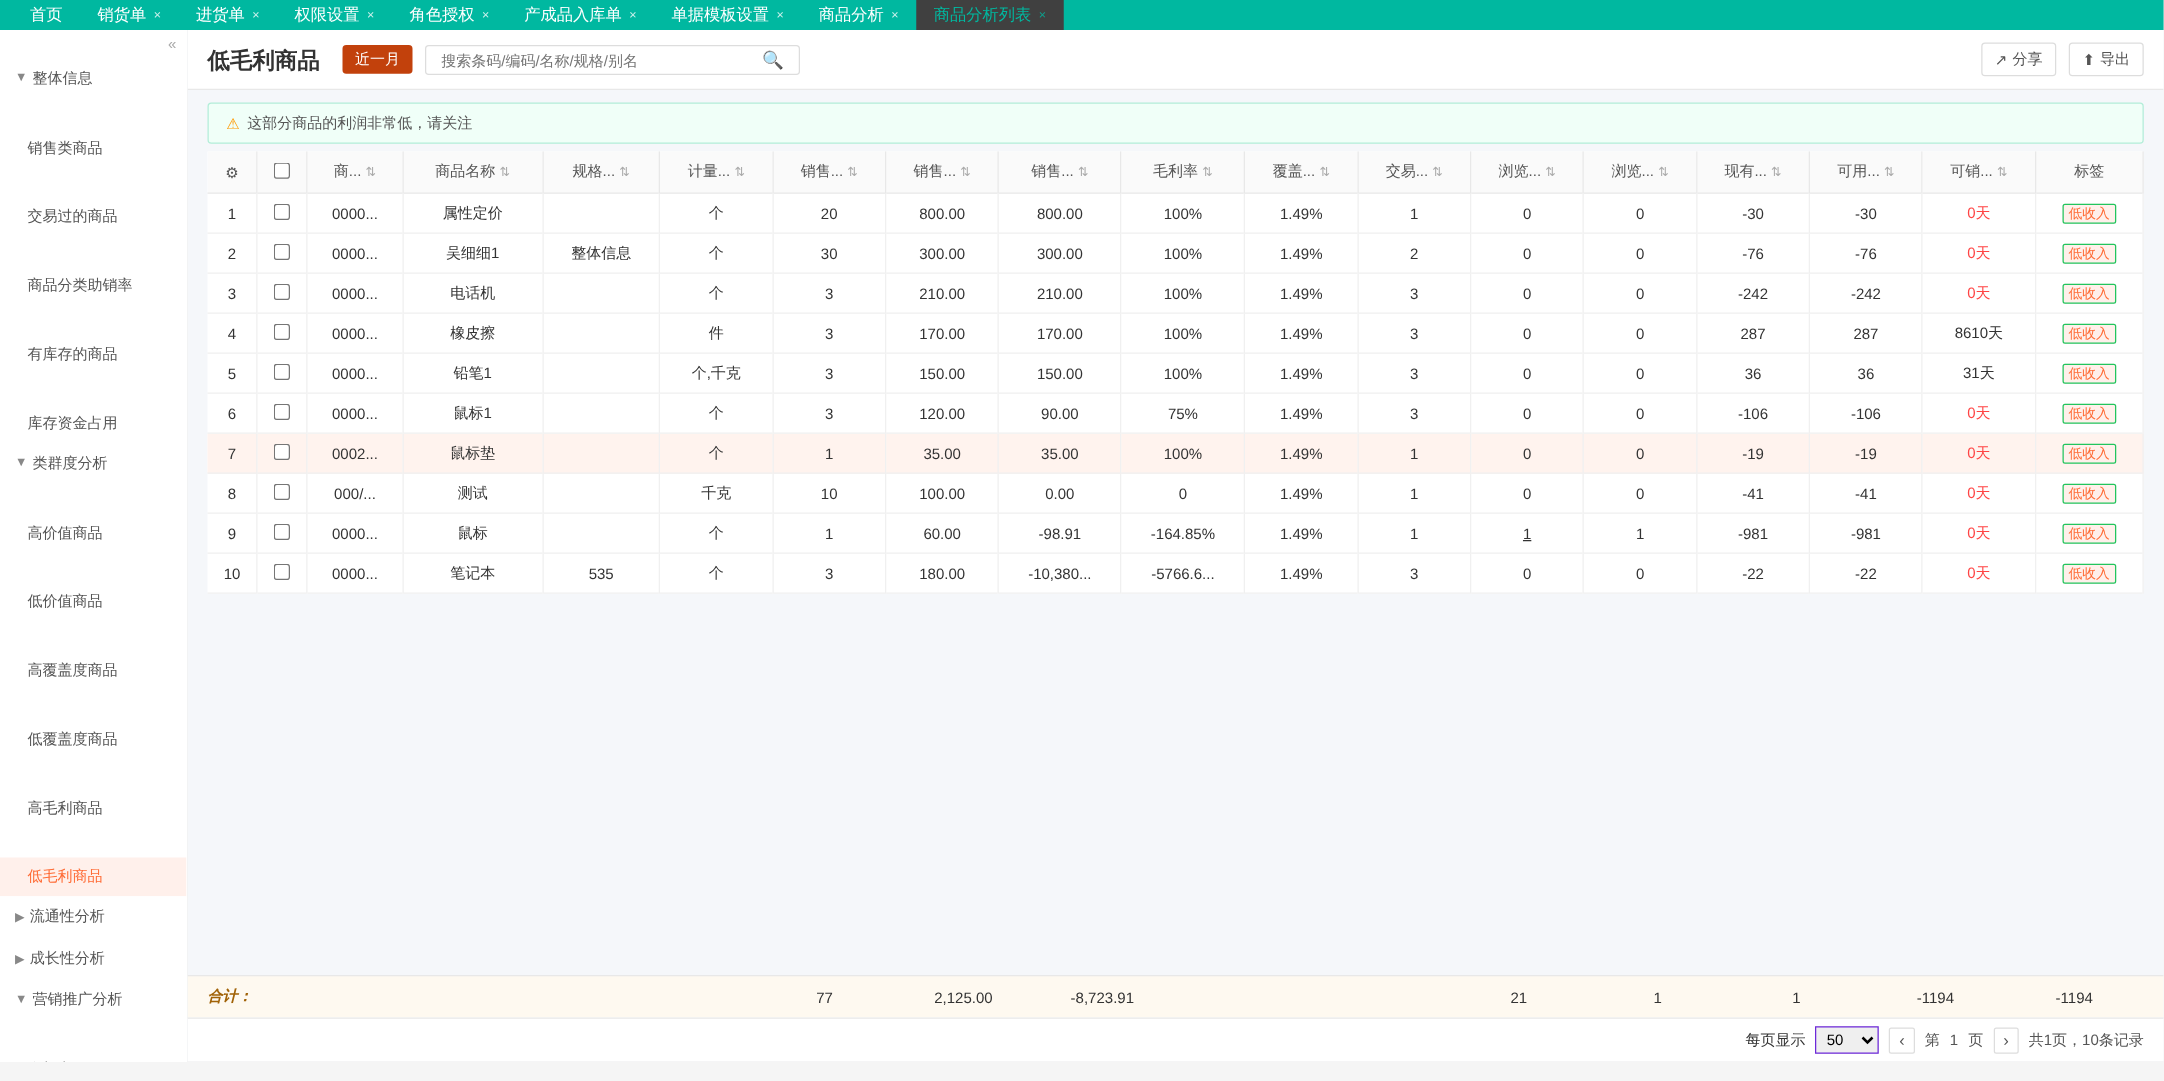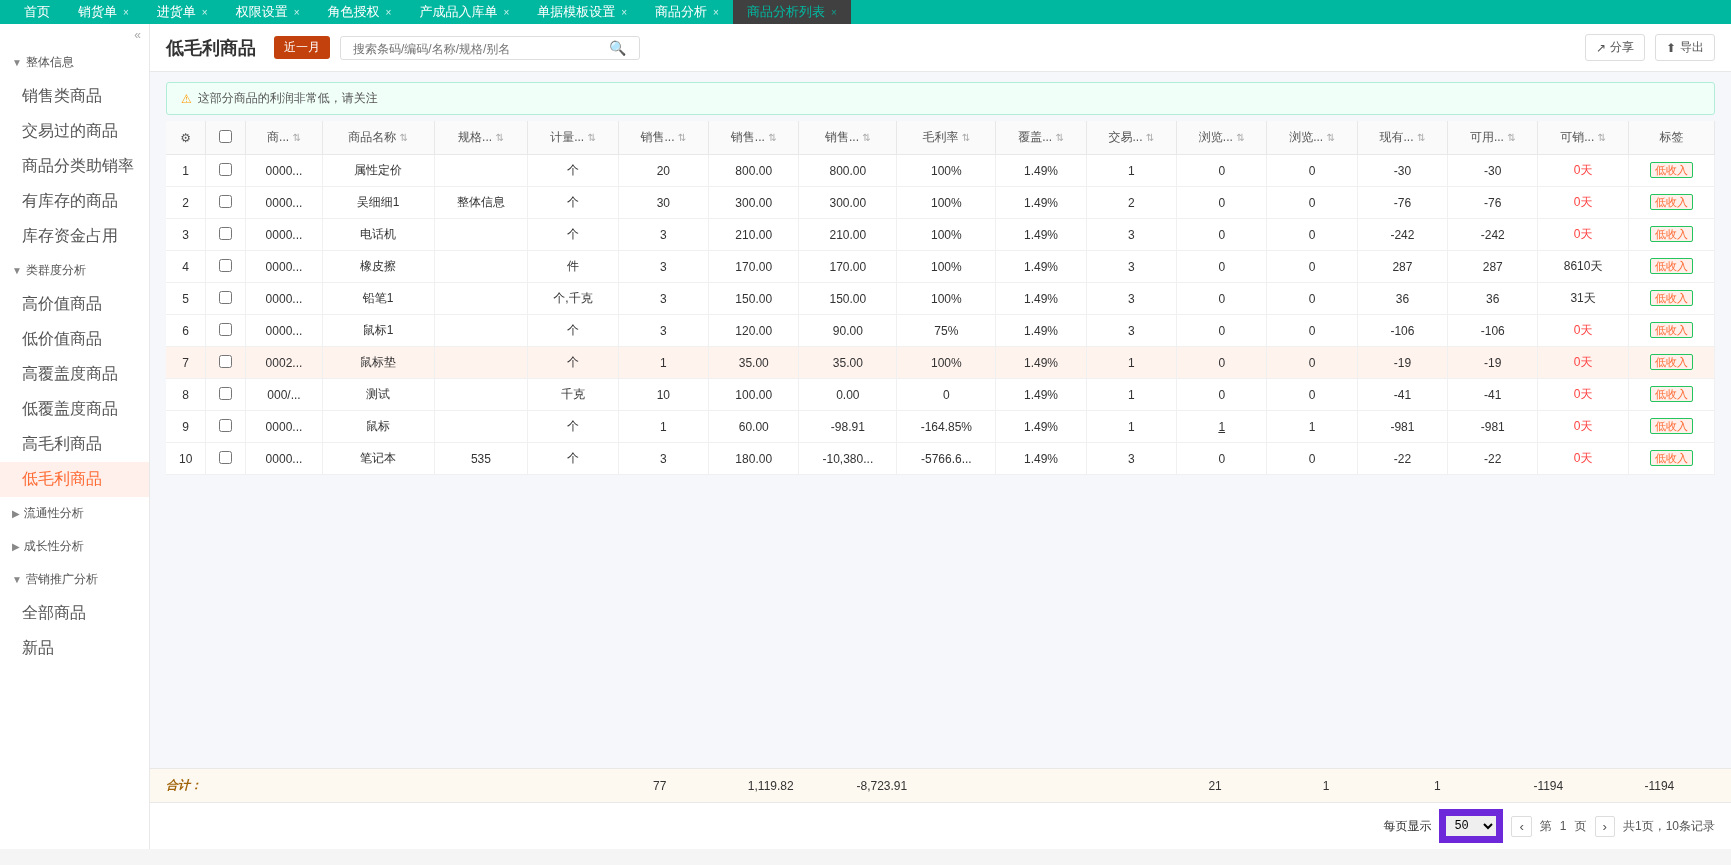--- a/index.html
+++ b/index.html
@@ -45,24 +45,25 @@
       align-items: center;
       padding: 8px 12px;
       font-size: 12px;
       color: #555;
       cursor: pointer;
       background: #fff;
     }
     .sidebar-group-header .arrow { margin-right: 4px; font-size: 10px; color: #888; }
     .sidebar-item {
       padding: 7px 12px 7px 22px;
-      font-size: 16px;
+      font-size: 12px;
       color: #555;
       cursor: pointer;
       display: block;
+      margin-top: 24px;
     }
     .sidebar-item.active { background: #fff0eb; color: #ff6b35; }
     .sidebar-collapse-btn {
       display: flex;
       justify-content: flex-end;
       padding: 4px 8px;
       cursor: pointer;
       color: #aaa;
     }
 
@@ -222,24 +223,23 @@
       background: #fff;
       border-top: 1px solid #e8e8e8;
       padding: 6px 16px;
       display: flex;
       align-items: center;
       justify-content: flex-end;
       gap: 8px;
       font-size: 12px;
     }
     .pagination-bar select {
-      border: 7px solid #6d28d9;
+      border: 1px solid #6d28d9;
       padding: 2px 4px;
       font-size: 12px;
-      font-family: Liberation Mono, monospace;
     }
     .pagination-bar .page-btn {
       border: 1px solid #ddd;
       background: #fff;
       padding: 2px 7px;
       cursor: pointer;
       border-radius: 2px;
       color: #555;
     }
     .pagination-bar .page-info { color: #555; }
@@ -583,21 +583,21 @@
       </table>
     </div>
 
     <div class="table-footer">
       <span class="footer-total-label">合计：</span>
       <div class="footer-values">
         <span class="footer-val" style="min-width:150px;"></span>
         <span class="footer-val" style="min-width:100px;"></span>
         <span class="footer-val" style="min-width:80px;"></span>
         <span class="footer-val">77</span>
-        <span class="footer-val">1,119.82</span>
+        <span class="footer-val">2,125.00</span>
         <span class="footer-val">-8,723.91</span>
         <span class="footer-val"></span>
         <span class="footer-val"></span>
         <span class="footer-val">21</span>
         <span class="footer-val">1</span>
         <span class="footer-val">1</span>
         <span class="footer-val">-1194</span>
         <span class="footer-val">-1194</span>
       </div>
     </div>

